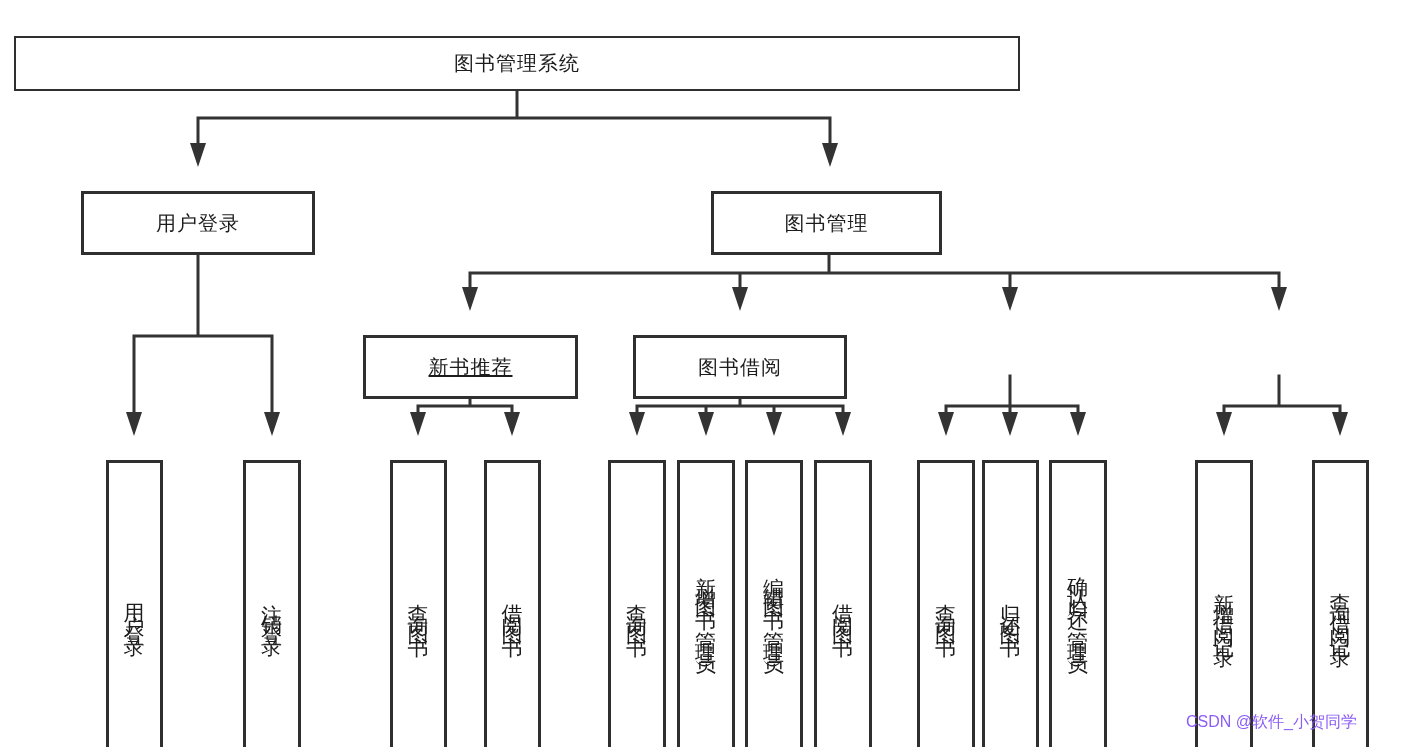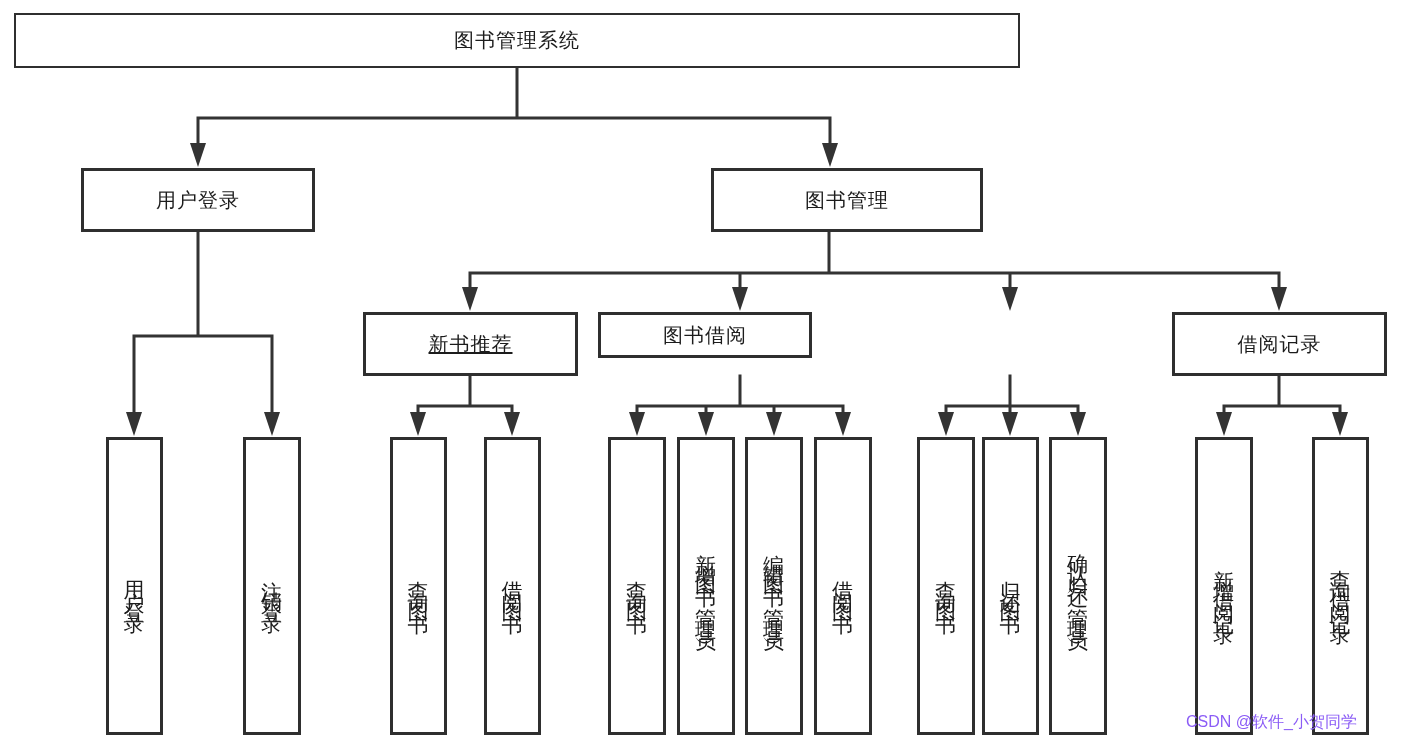--- a/index.html
+++ b/index.html
@@ -23,36 +23,37 @@
     background: #ffffff;
     border: 3px solid #2f2f2f;
     display: flex;
     align-items: center;
     justify-content: center;
     color: #1c1c1c;
     font-size: 20px;
     letter-spacing: 1px;
     z-index: 2;
     text-align: center;
+    margin-top: 23px;
   }
   .node.root { border-width: 2px; }
   .vnode span.vtext {
     writing-mode: vertical-rl;
     text-orientation: mixed;
     font-size: 21px;
     letter-spacing: 11px;
     line-height: 1;
     color: #1c1c1c;
   }
   
   .n-root { left: 14px;  top: 13px;  width: 1006px; height: 55px; }
   .n-user { left: 81px;  top: 168px; width: 234px;  height: 64px; }
-  .n-book { left: 711px; top: 168px; width: 272px;  height: 64px; }
+  .n-book { left: 711px; top: 168px; width: 231px;  height: 64px; }
   .n-nb   { left: 363px; top: 312px; width: 215px;  height: 64px; text-decoration: underline; }
-  .n-bb   { left: 598px; top: 312px; width: 214px;  height: 46px; }
+  .n-bb   { left: 633px; top: 312px; width: 214px;  height: 64px; }
   .n-cb   { left: 903px; top: 312px; width: 214px;  height: 64px; }
   .n-br   { left: 1172px;top: 312px; width: 215px;  height: 64px; }
   .n-a1 { left: 106px;  top: 437px; width: 57px; height: 298px; }
   .n-a2 { left: 243px;  top: 437px; width: 58px; height: 298px; }
   .n-b1 { left: 390px;  top: 437px; width: 57px; height: 298px; }
   .n-b2 { left: 484px;  top: 437px; width: 57px; height: 298px; }
   .n-c1 { left: 608px;  top: 437px; width: 58px; height: 298px; }
   .n-c2 { left: 677px;  top: 437px; width: 58px; height: 298px; }
   .n-c3 { left: 745px;  top: 437px; width: 58px; height: 298px; }
   .n-c4 { left: 814px;  top: 437px; width: 58px; height: 298px; }
@@ -109,21 +110,20 @@
     </g>
   </svg>
 
   <div class="node root n-root">图书管理系统</div>
 
   <div class="node n-user">用户登录</div>
   <div class="node n-book">图书管理</div>
 
   <div class="node n-nb">新书推荐</div>
   <div class="node n-bb">图书借阅</div>
-  <div class="node n-br">借阅记录</div>
 
   <div class="node vnode n-a1">
     <span class="vtext">用户登录</span>
   </div>
   <div class="node vnode n-a2">
     <span class="vtext">注销登录</span>
   </div>
 
   <div class="node vnode n-b1">
     <span class="vtext">查询图书</span>

